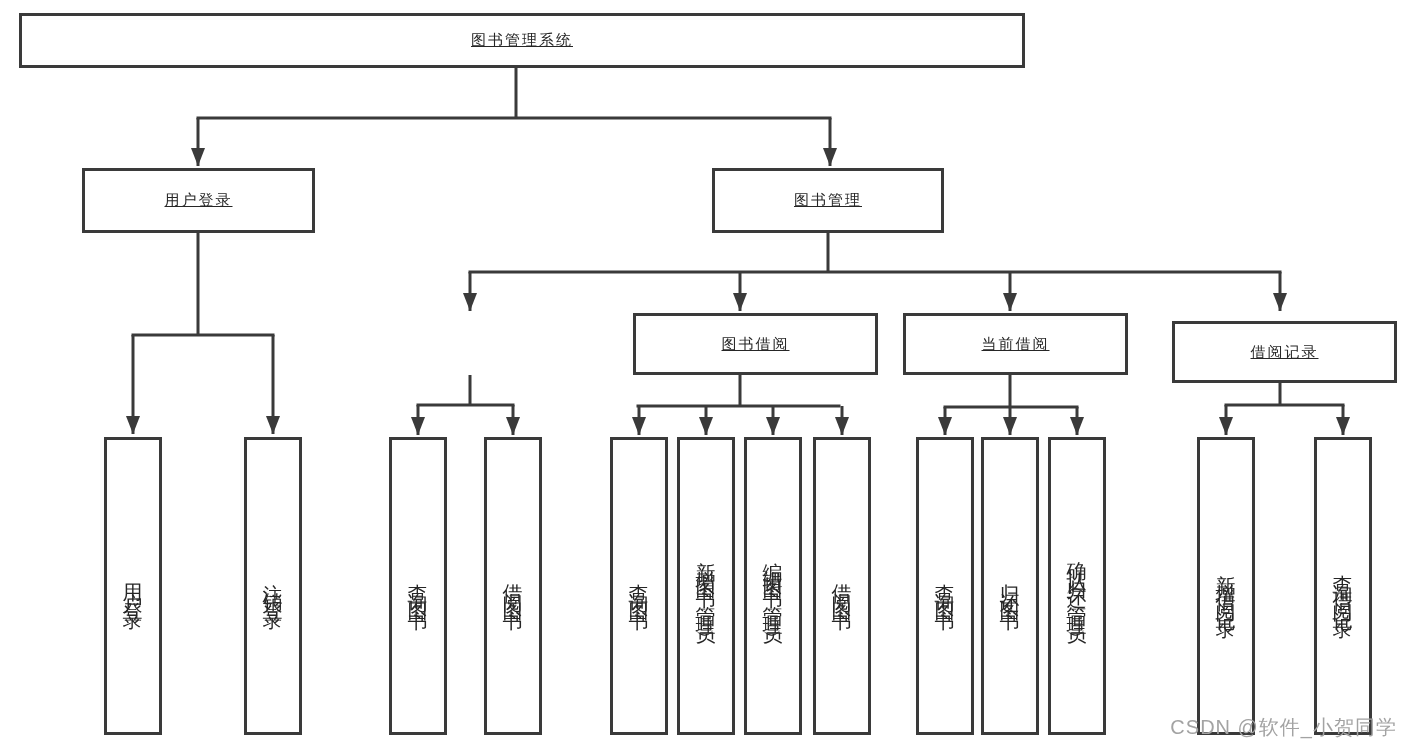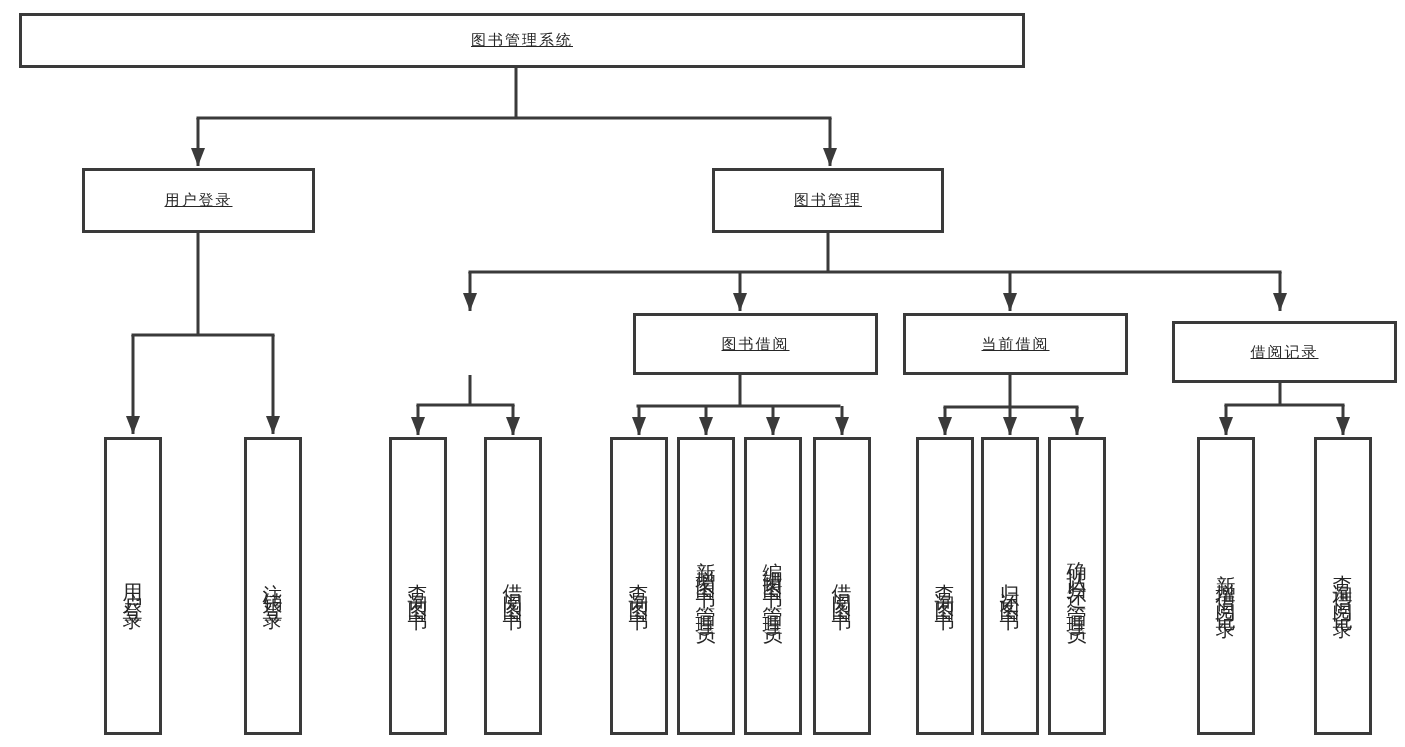--- a/index.html
+++ b/index.html
@@ -151,14 +151,15 @@
     <span>确认归还（管理员）</span>
   </div>
 
   <div class="node v-node" style="left:1197px; top:437px; width:58px; height:298px;">
     <span>新增借阅记录</span>
   </div>
   <div class="node v-node" style="left:1314px; top:437px; width:58px; height:298px;">
     <span>查询借阅记录</span>
   </div>
 
+  <div class="watermark">CSDN @软件_小贺同学</div>
 
 </div>
 
 </body></html>

